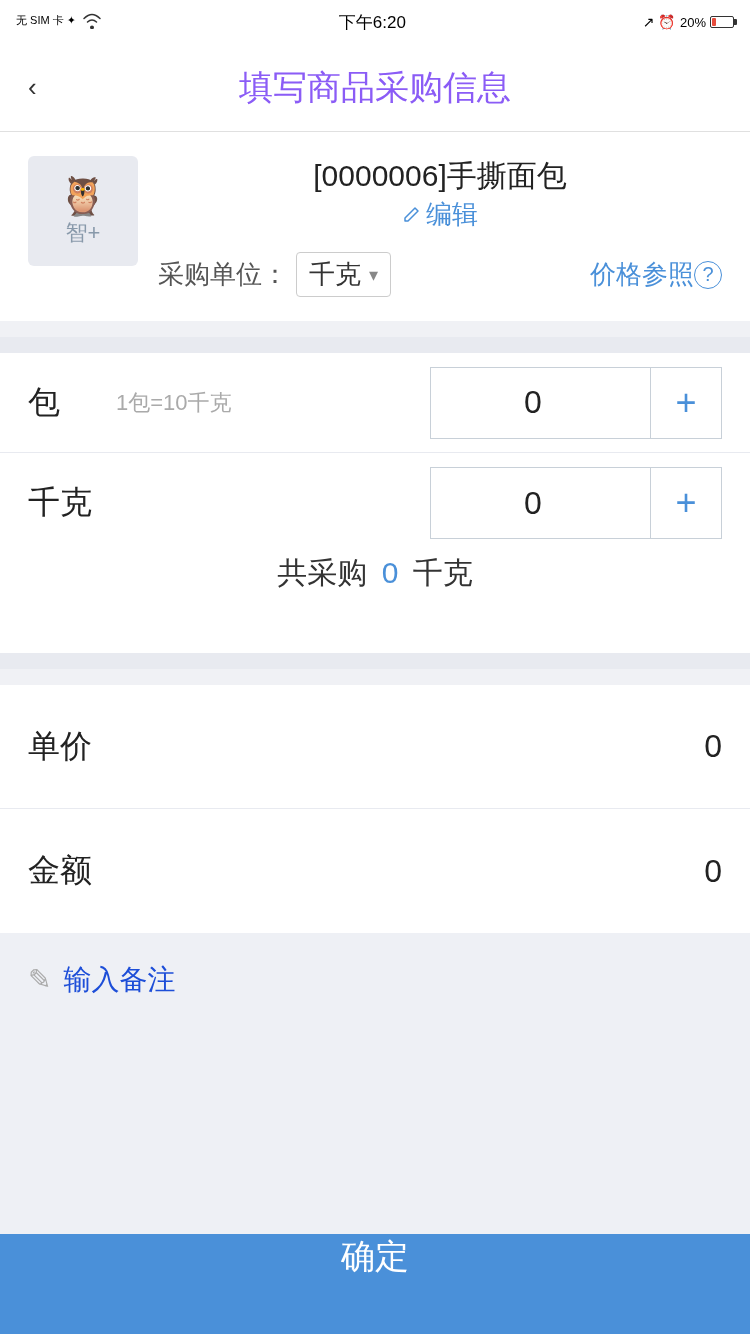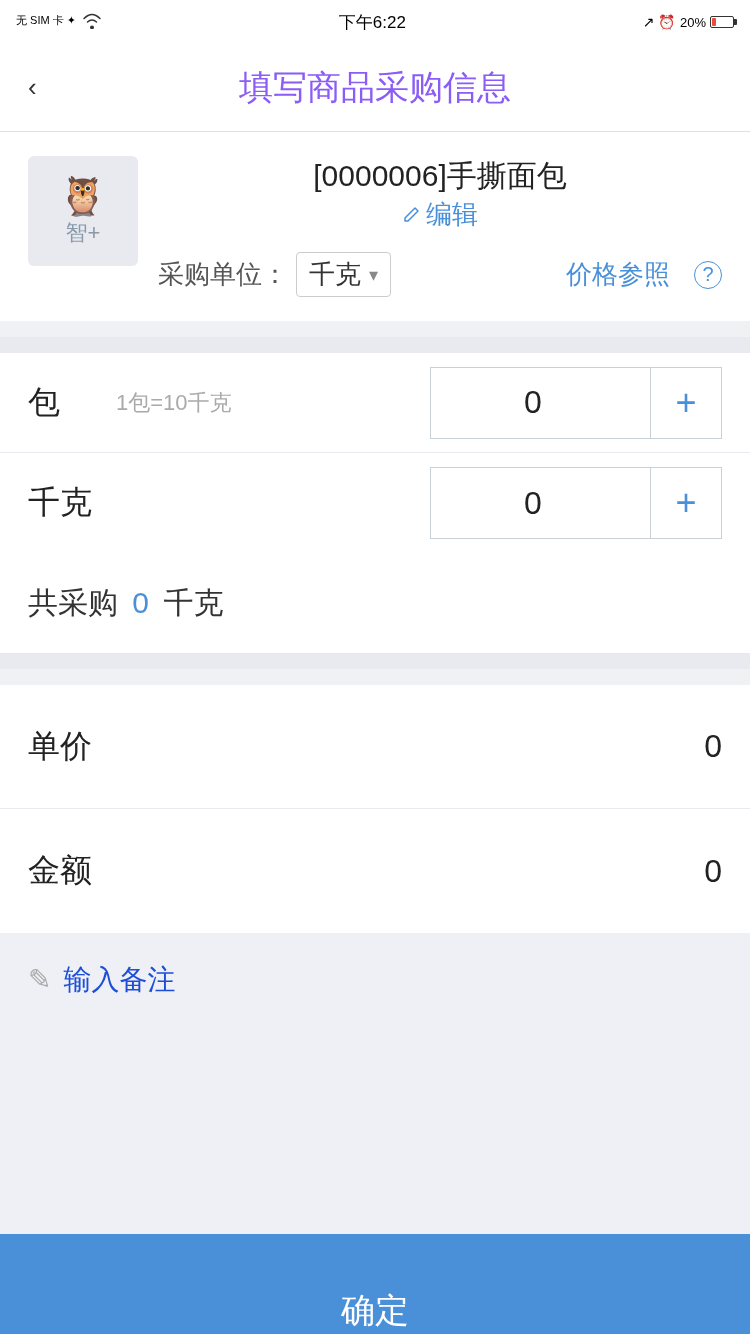--- a/index.html
+++ b/index.html
@@ -177,21 +177,21 @@
     }
     .unit-select-arrow {
       font-size: 18px;
       color: #888;
     }
     .price-ref {
       font-size: 26px;
       color: #4a90d9;
       display: flex;
       align-items: center;
-      gap: 24px;
+      gap: 0;
       cursor: pointer;
     }
     .price-ref-help {
       width: 28px;
       height: 28px;
       border: 1.5px solid #4a90d9;
       border-radius: 50%;
       display: inline-flex;
       align-items: center;
       justify-content: center;
@@ -262,20 +262,21 @@
 
     
     .total-row {
       background: #fff;
       padding: 0 28px;
       height: 100px;
       display: flex;
       align-items: center;
       justify-content: space-between;
       margin-top: 0;
+      flex-direction: column;
     }
     .total-text {
       font-size: 30px;
       color: #333;
     }
     .batch-btn {
       border: 1.5px solid #4a90d9;
       border-radius: 4px;
       padding: 14px 28px;
       font-size: 28px;
@@ -332,21 +333,21 @@
 
     
     .confirm-bar {
       position: fixed;
       bottom: 0;
       left: 0;
       width: 750px;
       height: 100px;
       background: #4a90d9;
       display: flex;
-      align-items: flex-end;
+      align-items: flex-start;
       justify-content: center;
       cursor: pointer;
     }
     .confirm-btn-label {
       font-size: 34px;
       color: #fff;
       font-weight: 500;
     }
   </style>
 </head>
@@ -356,21 +357,21 @@
   <div class="status-left">
     <span>无 SIM 卡 ✦</span>
     <span>
       <svg width="20" height="16" viewBox="0 0 20 16">
         <path d="M10 12.5 C11.1 12.5 12 13.4 12 14.5 C12 15.6 11.1 16.5 10 16.5 C8.9 16.5 8 15.6 8 14.5 C8 13.4 8.9 12.5 10 12.5Z" fill="#333"></path>
         <path d="M5.5 9 C6.9 7.7 8.4 7 10 7 C11.6 7 13.1 7.7 14.5 9" fill="none" stroke="#333" stroke-width="1.5" stroke-linecap="round"></path>
         <path d="M2 5.5 C4.6 3 7.2 1.5 10 1.5 C12.8 1.5 15.4 3 18 5.5" fill="none" stroke="#333" stroke-width="1.5" stroke-linecap="round"></path>
       </svg>
     </span>
   </div>
-  <div class="status-center">下午6:22</div>
+  <div class="status-center">下午6:20</div>
   <div class="status-right">
     <span style="font-size:14px;">↗</span>
     <span style="font-size:14px;">⏰</span>
     <span>20%</span>
     <span class="battery-icon">
       <span class="battery-fill"></span>
     </span>
   </div>
 </div>
 

